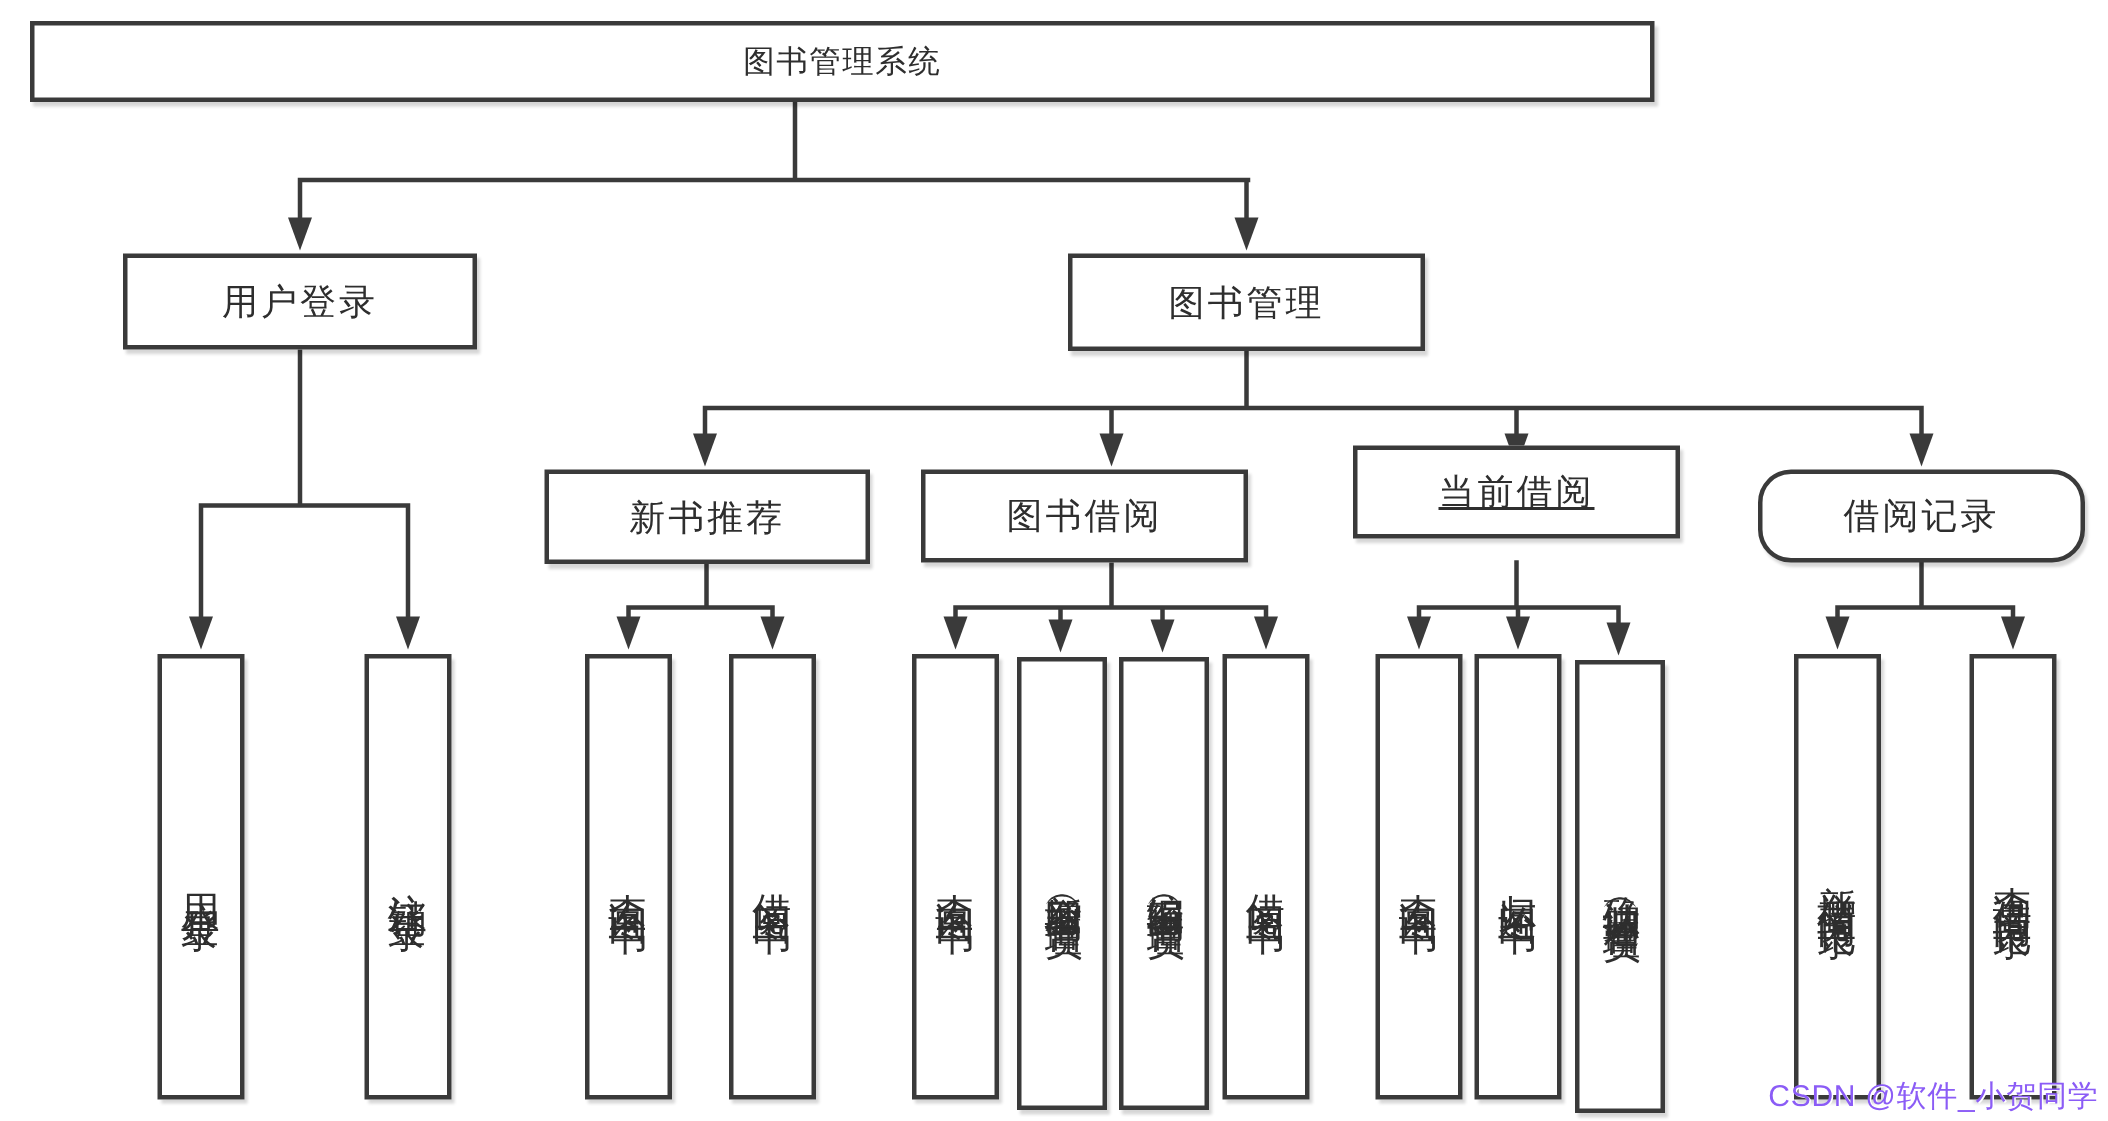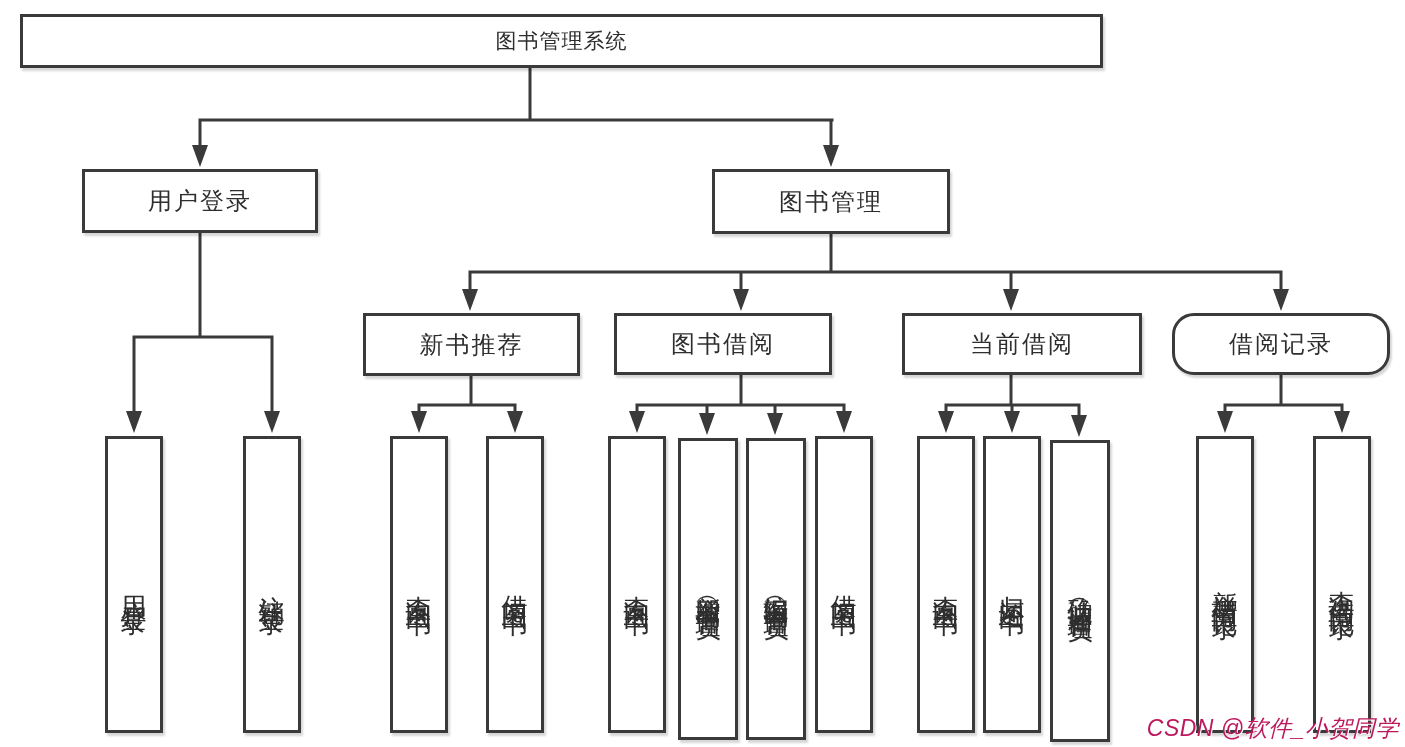--- a/index.html
+++ b/index.html
@@ -11,22 +11,22 @@
   .box{
     position:absolute;box-sizing:border-box;border:3px solid #3a3a3a;background:#ffffff;
     display:flex;align-items:center;justify-content:center;
     box-shadow:2px 3px 2px rgba(0,0,0,0.16);
   }
   .hlabel{font-size:24px;letter-spacing:2px;white-space:nowrap;}
   .root .hlabel{font-size:21px;letter-spacing:1px;}
   .vlabel{writing-mode:vertical-rl;font-size:26px;letter-spacing:5px;line-height:1;}
   .vlabel.long{font-size:25px;letter-spacing:3px;}
   .watermark{
-    position:absolute;right:6px;bottom:3px;font-size:23px;color:#be185d;
-    white-space:nowrap;text-shadow:1px 1px 0 #ffffff;letter-spacing:0.5px;font-style:italic;
+    position:absolute;right:6px;bottom:3px;font-size:20px;color:#8b5cf6;
+    white-space:nowrap;text-shadow:1px 1px 0 #ffffff;letter-spacing:0.5px;
   }
 </style>
 </head>
 <body>
 
 <div class="stage">
 
   <svg class="connectors" width="1405" height="747" viewBox="0 0 1405 747" xmlns="http://www.w3.org/2000/svg">
     <g stroke="#3a3a3a" stroke-width="3" fill="none" stroke-linecap="square" stroke-linejoin="miter">
 
@@ -77,21 +77,21 @@
   <div class="box" style="left:712px;top:169px;width:238px;height:65px;">
     <span class="hlabel">图书管理</span>
   </div>
 
   <div class="box" style="left:363px;top:313px;width:217px;height:63px;">
     <span class="hlabel">新书推荐</span>
   </div>
   <div class="box" style="left:614px;top:313px;width:218px;height:62px;">
     <span class="hlabel">图书借阅</span>
   </div>
-  <div class="box" style="left:902px;top:313px;width:240px;height:62px;">
+  <div class="box" style="left:902px;top:297px;width:218px;height:62px;text-decoration:underline;">
     <span class="hlabel">当前借阅</span>
   </div>
   <div class="box" style="left:1172px;top:313px;width:218px;height:62px;border-radius:22px;">
     <span class="hlabel">借阅记录</span>
   </div>
 
   <div class="box" style="left:105px;top:436px;width:58px;height:297px;">
     <span class="vlabel">用户登录</span>
   </div>
   <div class="box" style="left:243px;top:436px;width:58px;height:297px;">

